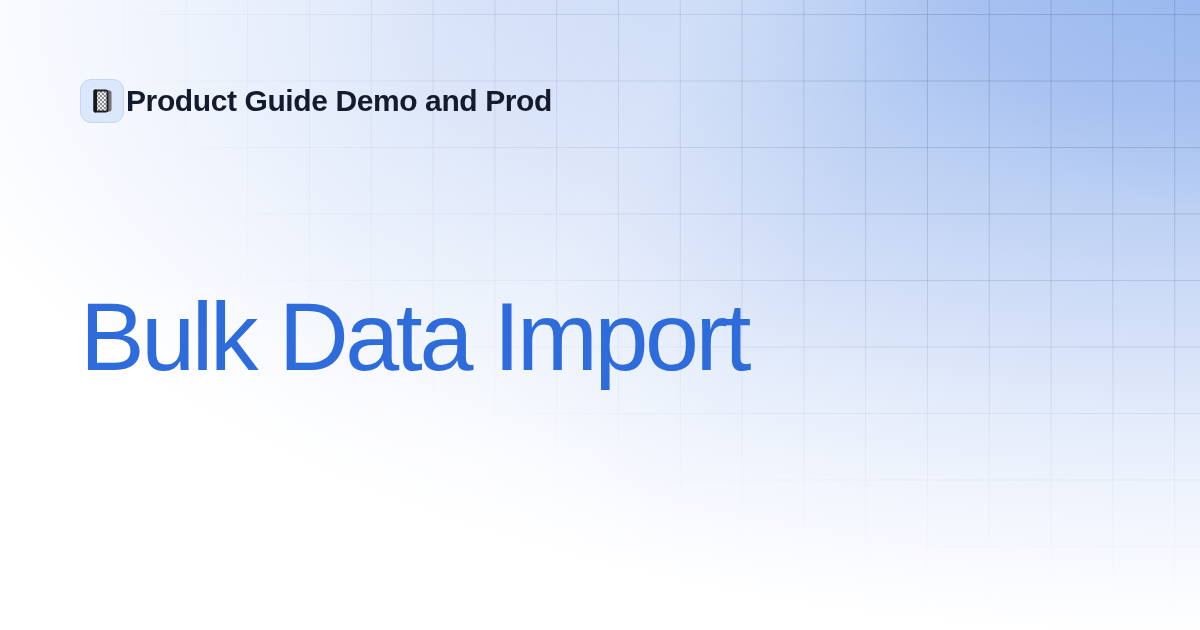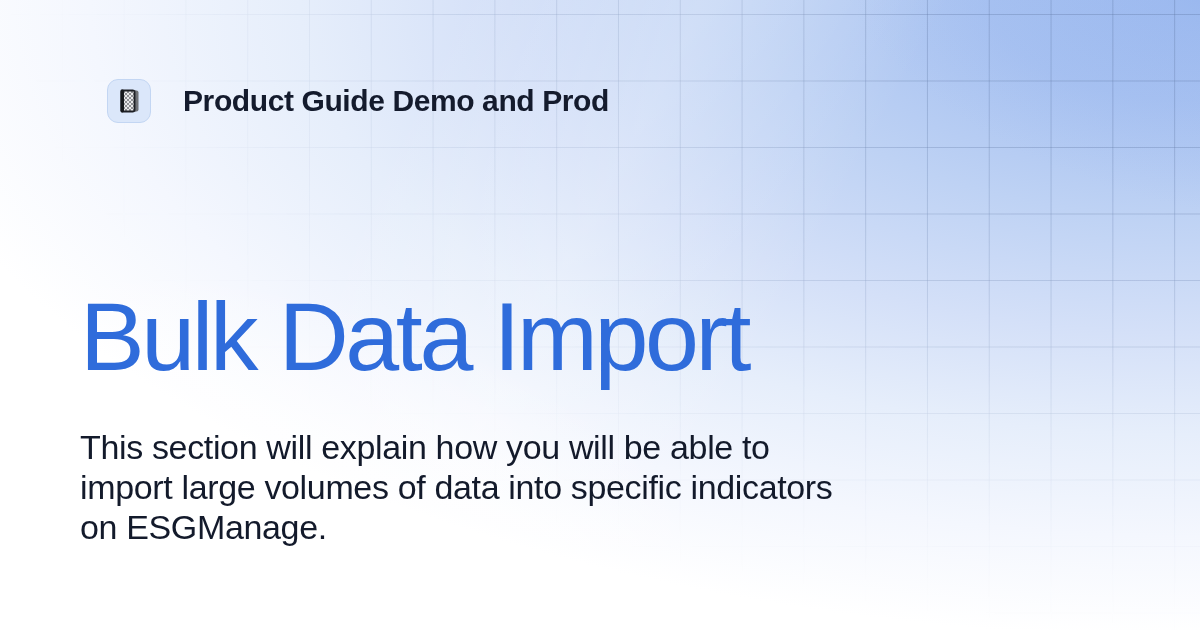--- a/index.html
+++ b/index.html
@@ -110,22 +110,21 @@
     position: absolute;
     inset: 0;
   }
 
   .brand {
     position: absolute;
     left: 80px;
     top: 79px;
     display: flex;
     align-items: center;
-    gap: 32px;
-    margin-left: 27px;
+    gap: 2px;
   }
 
   .brand-badge {
     width: 44px;
     height: 44px;
     border-radius: 11px;
     background: #dbe7fa;
     border: 1px solid #c3d6f3;
     display: flex;
     align-items: center;
@@ -201,16 +200,15 @@
           <rect x="5.5" y="2.5" width="14.5" height="23" rx="2.2" fill="#1d1f24"></rect>
           <rect x="9" y="4.5" width="9.6" height="19" fill="url(#checker)"></rect>
           <rect x="5.5" y="2.5" width="3.2" height="23" rx="1.4" fill="#15171b"></rect>
         </svg>
       </span>
       <span class="brand-title">Product Guide Demo and Prod</span>
     </div>
 
     <h1 class="headline">Bulk Data Import</h1>
 
-    <p class="subtext">This section will explain how you will be able to import large volumes of data into specific indicators on ESGManage.</p>
 
   </div>
 </div>
 
 </body></html>

